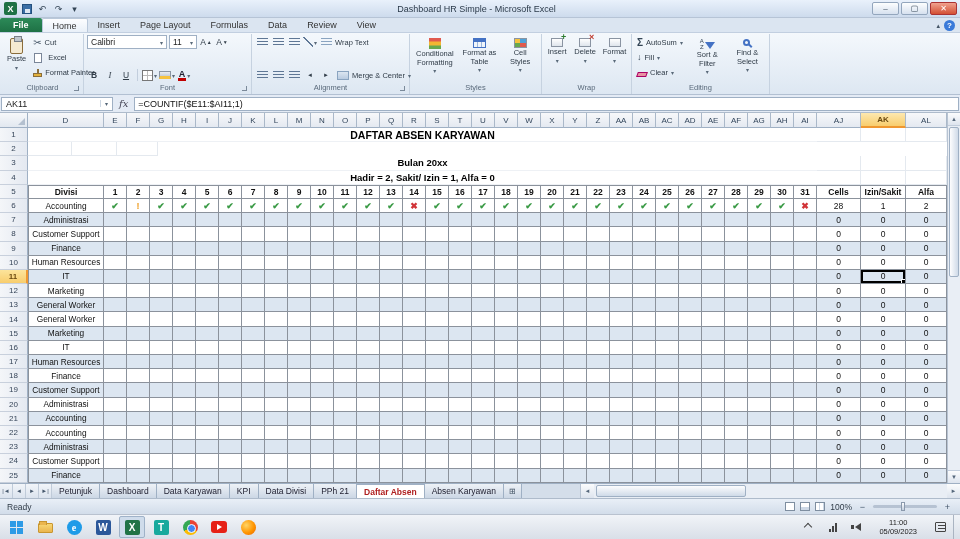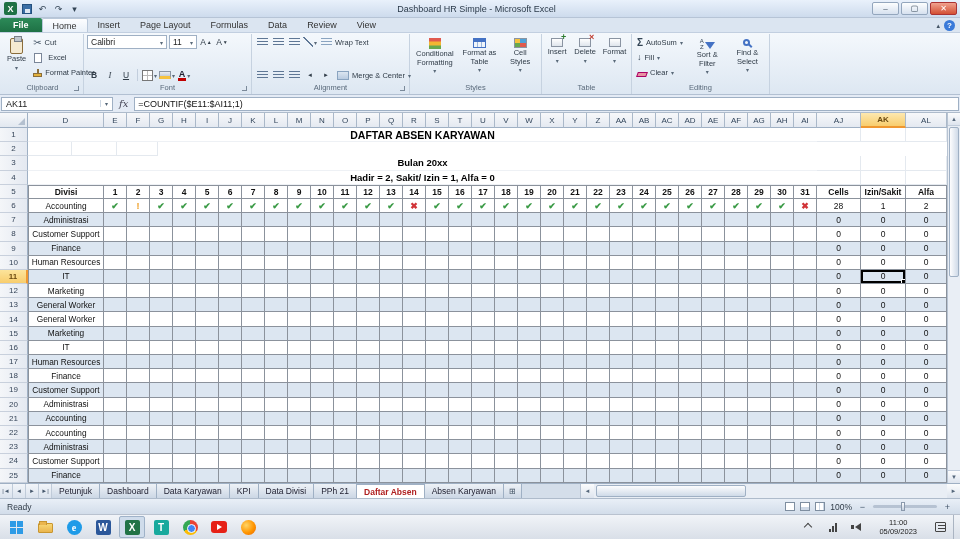--- a/index.html
+++ b/index.html
@@ -345,21 +345,21 @@
           <span class="ic-cells del"></span>
           <span>Delete</span>
           <span class="dd">▾</span>
         </div>
         <div class="bigbtn" style="width:27px">
           <span class="ic-cells"></span>
           <span>Format</span>
           <span class="dd">▾</span>
         </div>
       </div>
-      <div class="rgroup-label"><span>Table</span></div>
+      <div class="rgroup-label"><span>Wrap</span></div>
     </div>
 
     <div class="rgroup" style="width:138px">
       <div class="rgc">
         <div class="smallcol" style="width:52px">
           <div class="smallbtn">
               <span class="ic-sigma">Σ</span>
               <span>AutoSum</span>
               <span class="dd">▾</span>
             </div>

